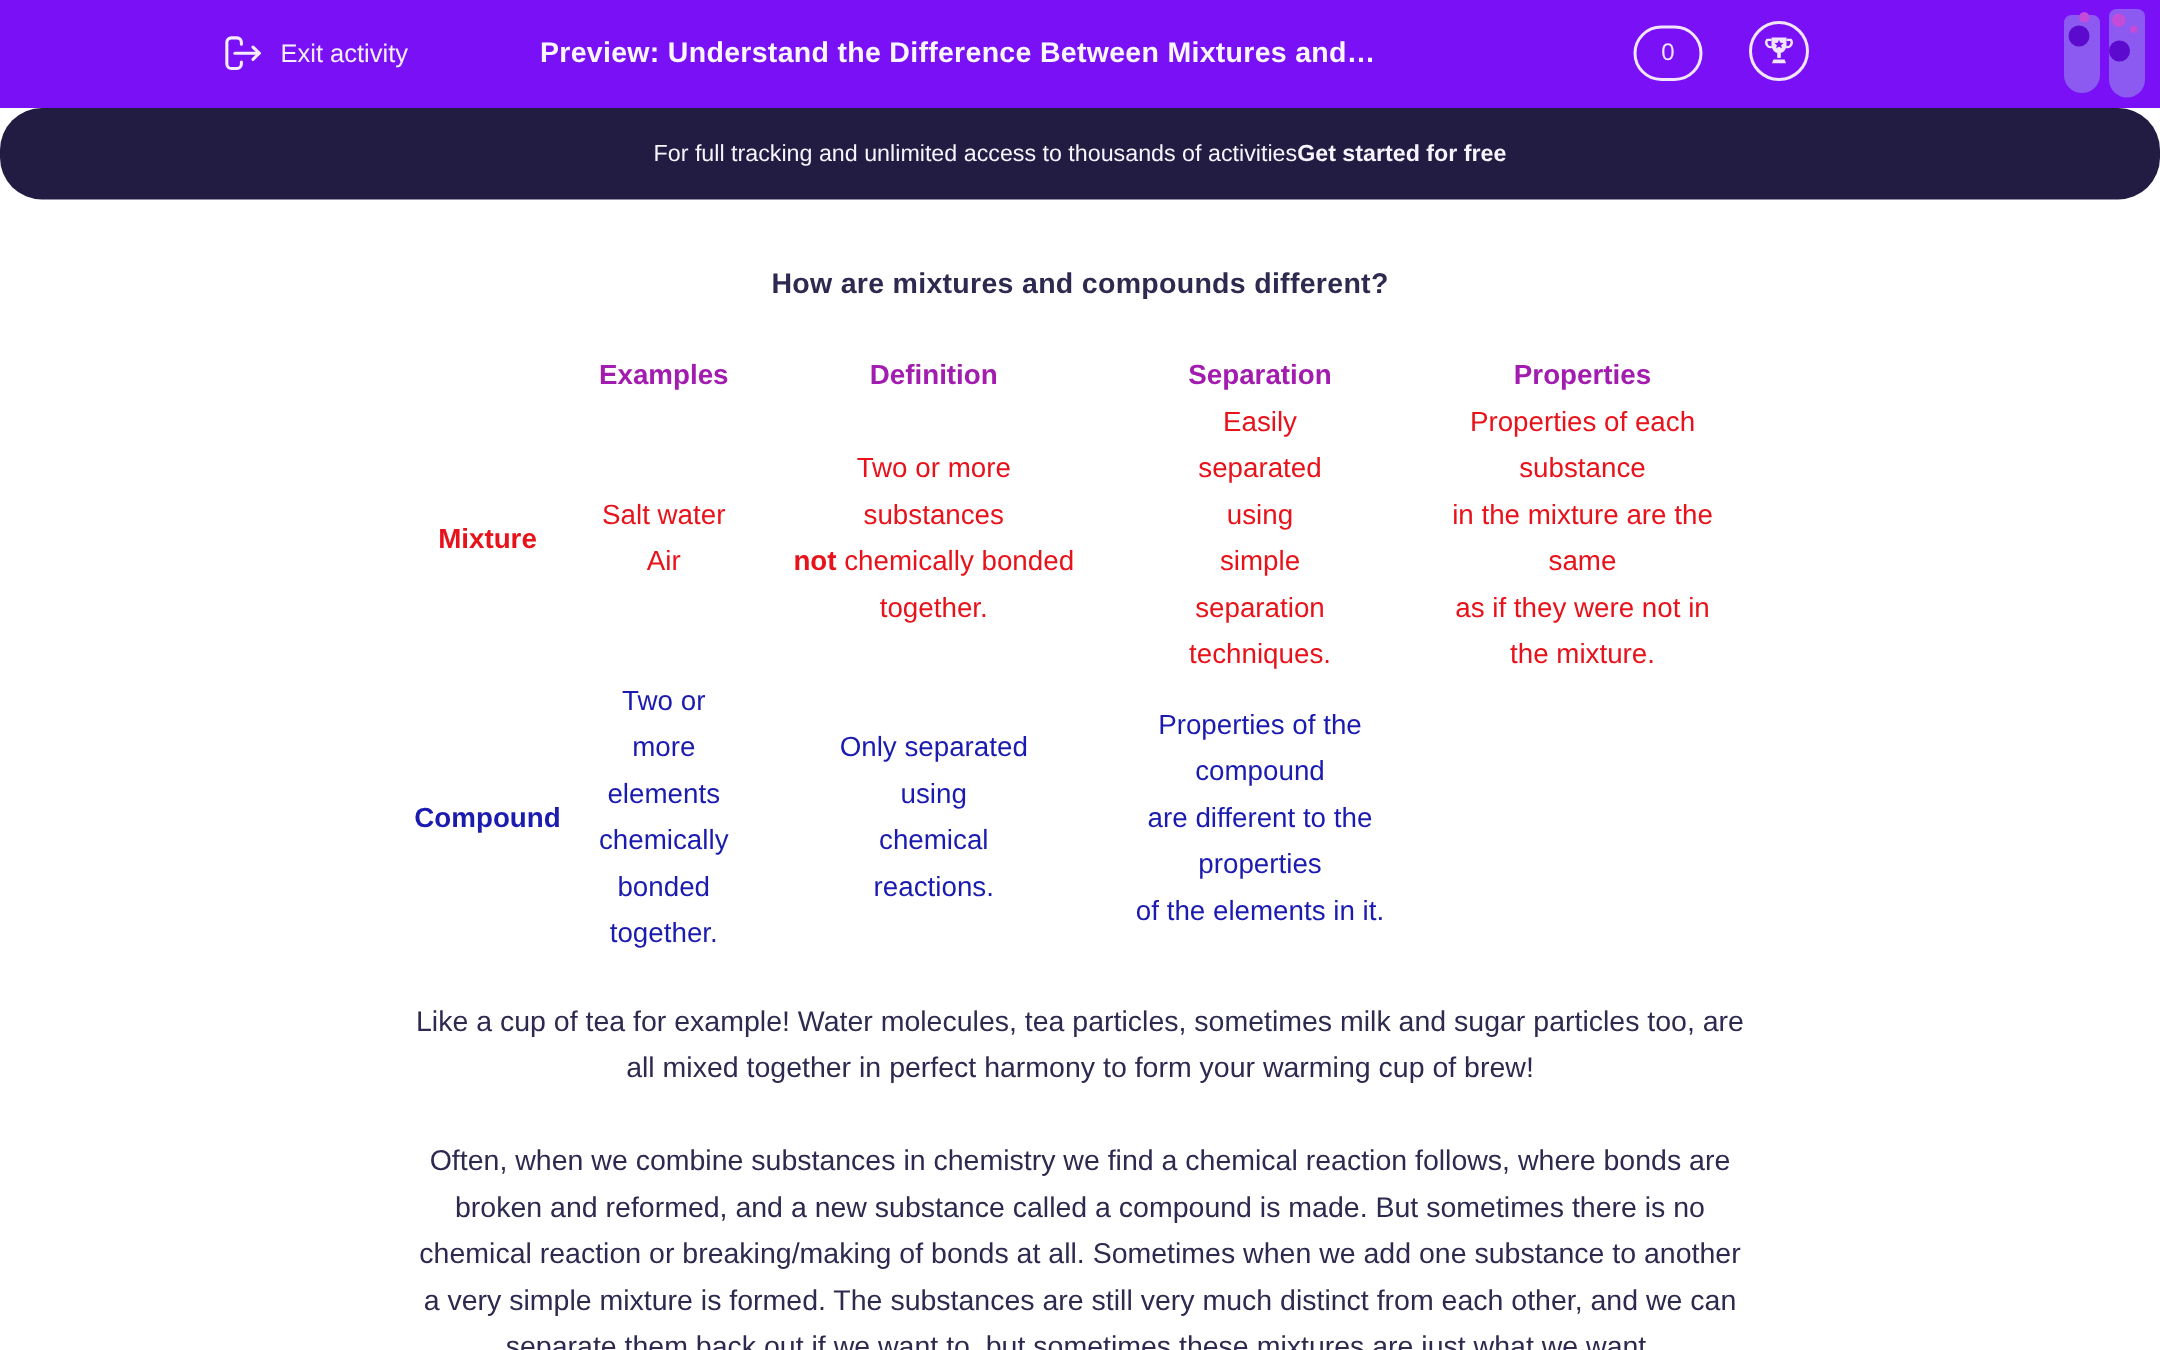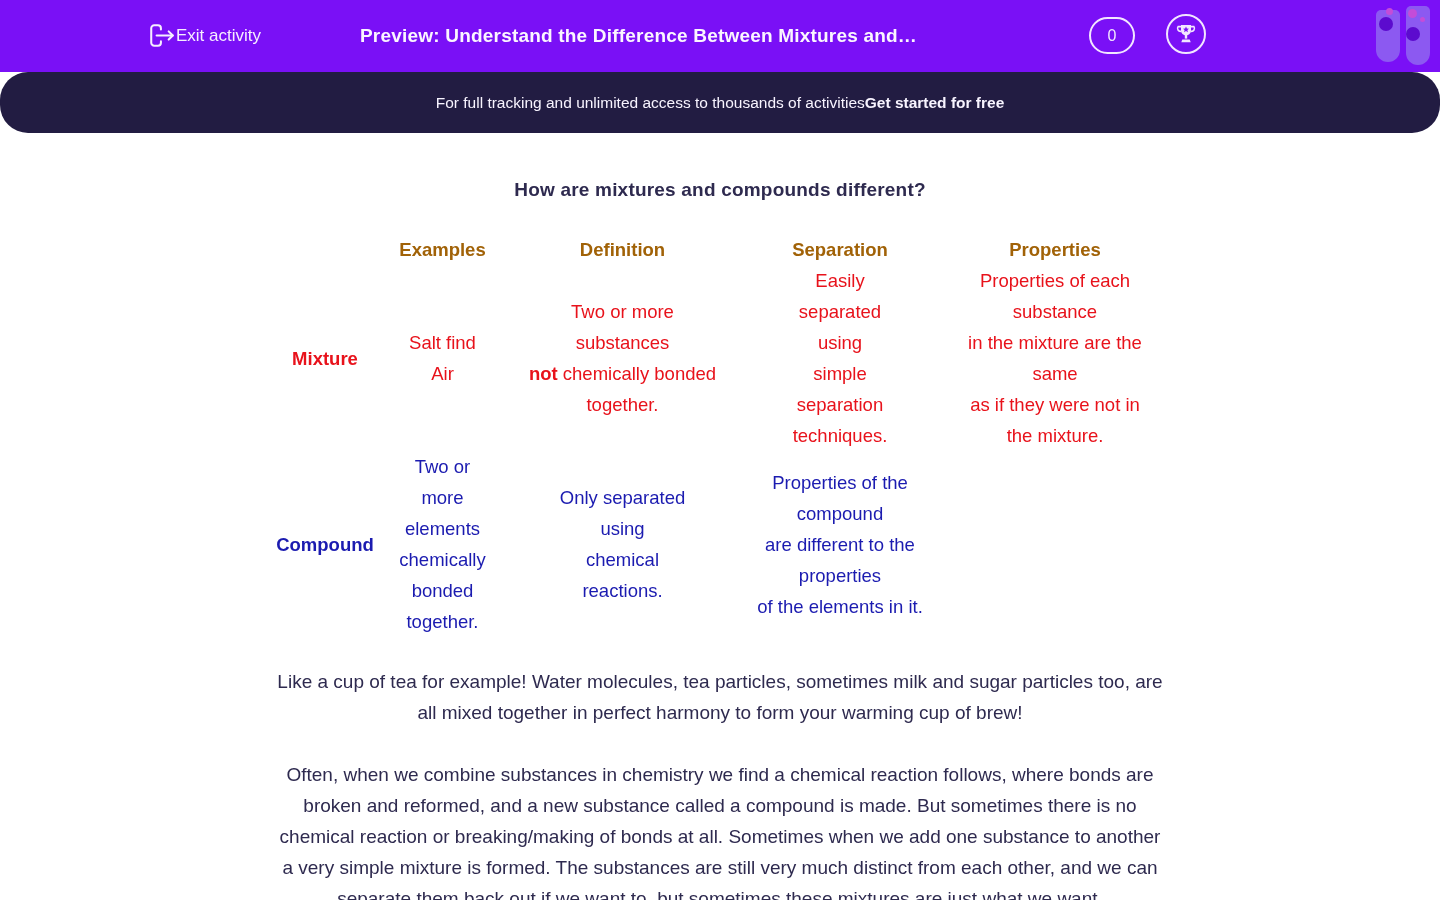--- a/index.html
+++ b/index.html
@@ -8,21 +8,21 @@
     background: #ffffff;
     font-family: "Liberation Sans", sans-serif;
     color: #2E2A4F;
   }
   
   .topbar {
     position: relative; height: 72px; background: #7A10F6;
   }
   .exit-btn {
     position: absolute; left: 148px; top: 50%; transform: translateY(-50%);
-    display: flex; align-items: center; 
+    display: flex; align-items: center; gap: 11px;
     background: none; border: none; cursor: pointer;
     color: #F6EDFF; font-family: "Liberation Sans", sans-serif; font-size: 17px;
     padding: 0;
   }
   .topbar-title {
     position: absolute; left: 360px; top: 50%; transform: translateY(-50%);
     color: #FBF6FF; font-size: 19px; font-weight: bold; letter-spacing: 0.2px;
     white-space: nowrap;
   }
   .score-badge {
@@ -60,21 +60,21 @@
   .cmp-table {
     width: 925px; margin: 33px auto 0 auto;
     display: grid;
     grid-template-columns: 135px 100px 260px 175px 255px;
     align-items: center; justify-items: center;
   }
   .cell {
     width: 100%; text-align: center; white-space: pre-line;
     font-size: 18.5px; line-height: 31px;
   }
-  .colhead { font-weight: bold; color: #a16207; font-size: 18.5px; }
+  .colhead { font-weight: bold; color: #a21caf; font-size: 18.5px; }
   .rowlabel { font-weight: bold; }
   .red  { color: #E8121B; }
   .blue { color: #1B1BB0; }
   .body-par {
     width: 1150px; margin: 29px auto 0 auto;
     text-align: center; white-space: pre-line;
     font-size: 19px; line-height: 31px; color: #2E2A4F;
   }
   .body-par + .body-par { margin-top: 31px; }
 </style>
@@ -127,21 +127,21 @@
 
   <div class="cmp-table">
 
     <div class="cell"></div>
     <div class="cell colhead">Examples</div>
     <div class="cell colhead">Definition</div>
     <div class="cell colhead">Separation</div>
     <div class="cell colhead">Properties</div>
 
     <div class="cell red rowlabel">Mixture</div>
-    <div class="cell red">Salt find
+    <div class="cell red">Salt water
 Air</div>
     <div class="cell red"><span>Two or more
 substances
 </span><b>not</b><span> chemically bonded
 together.</span></div>
     <div class="cell red">Easily
 separated
 using
 simple
 separation

